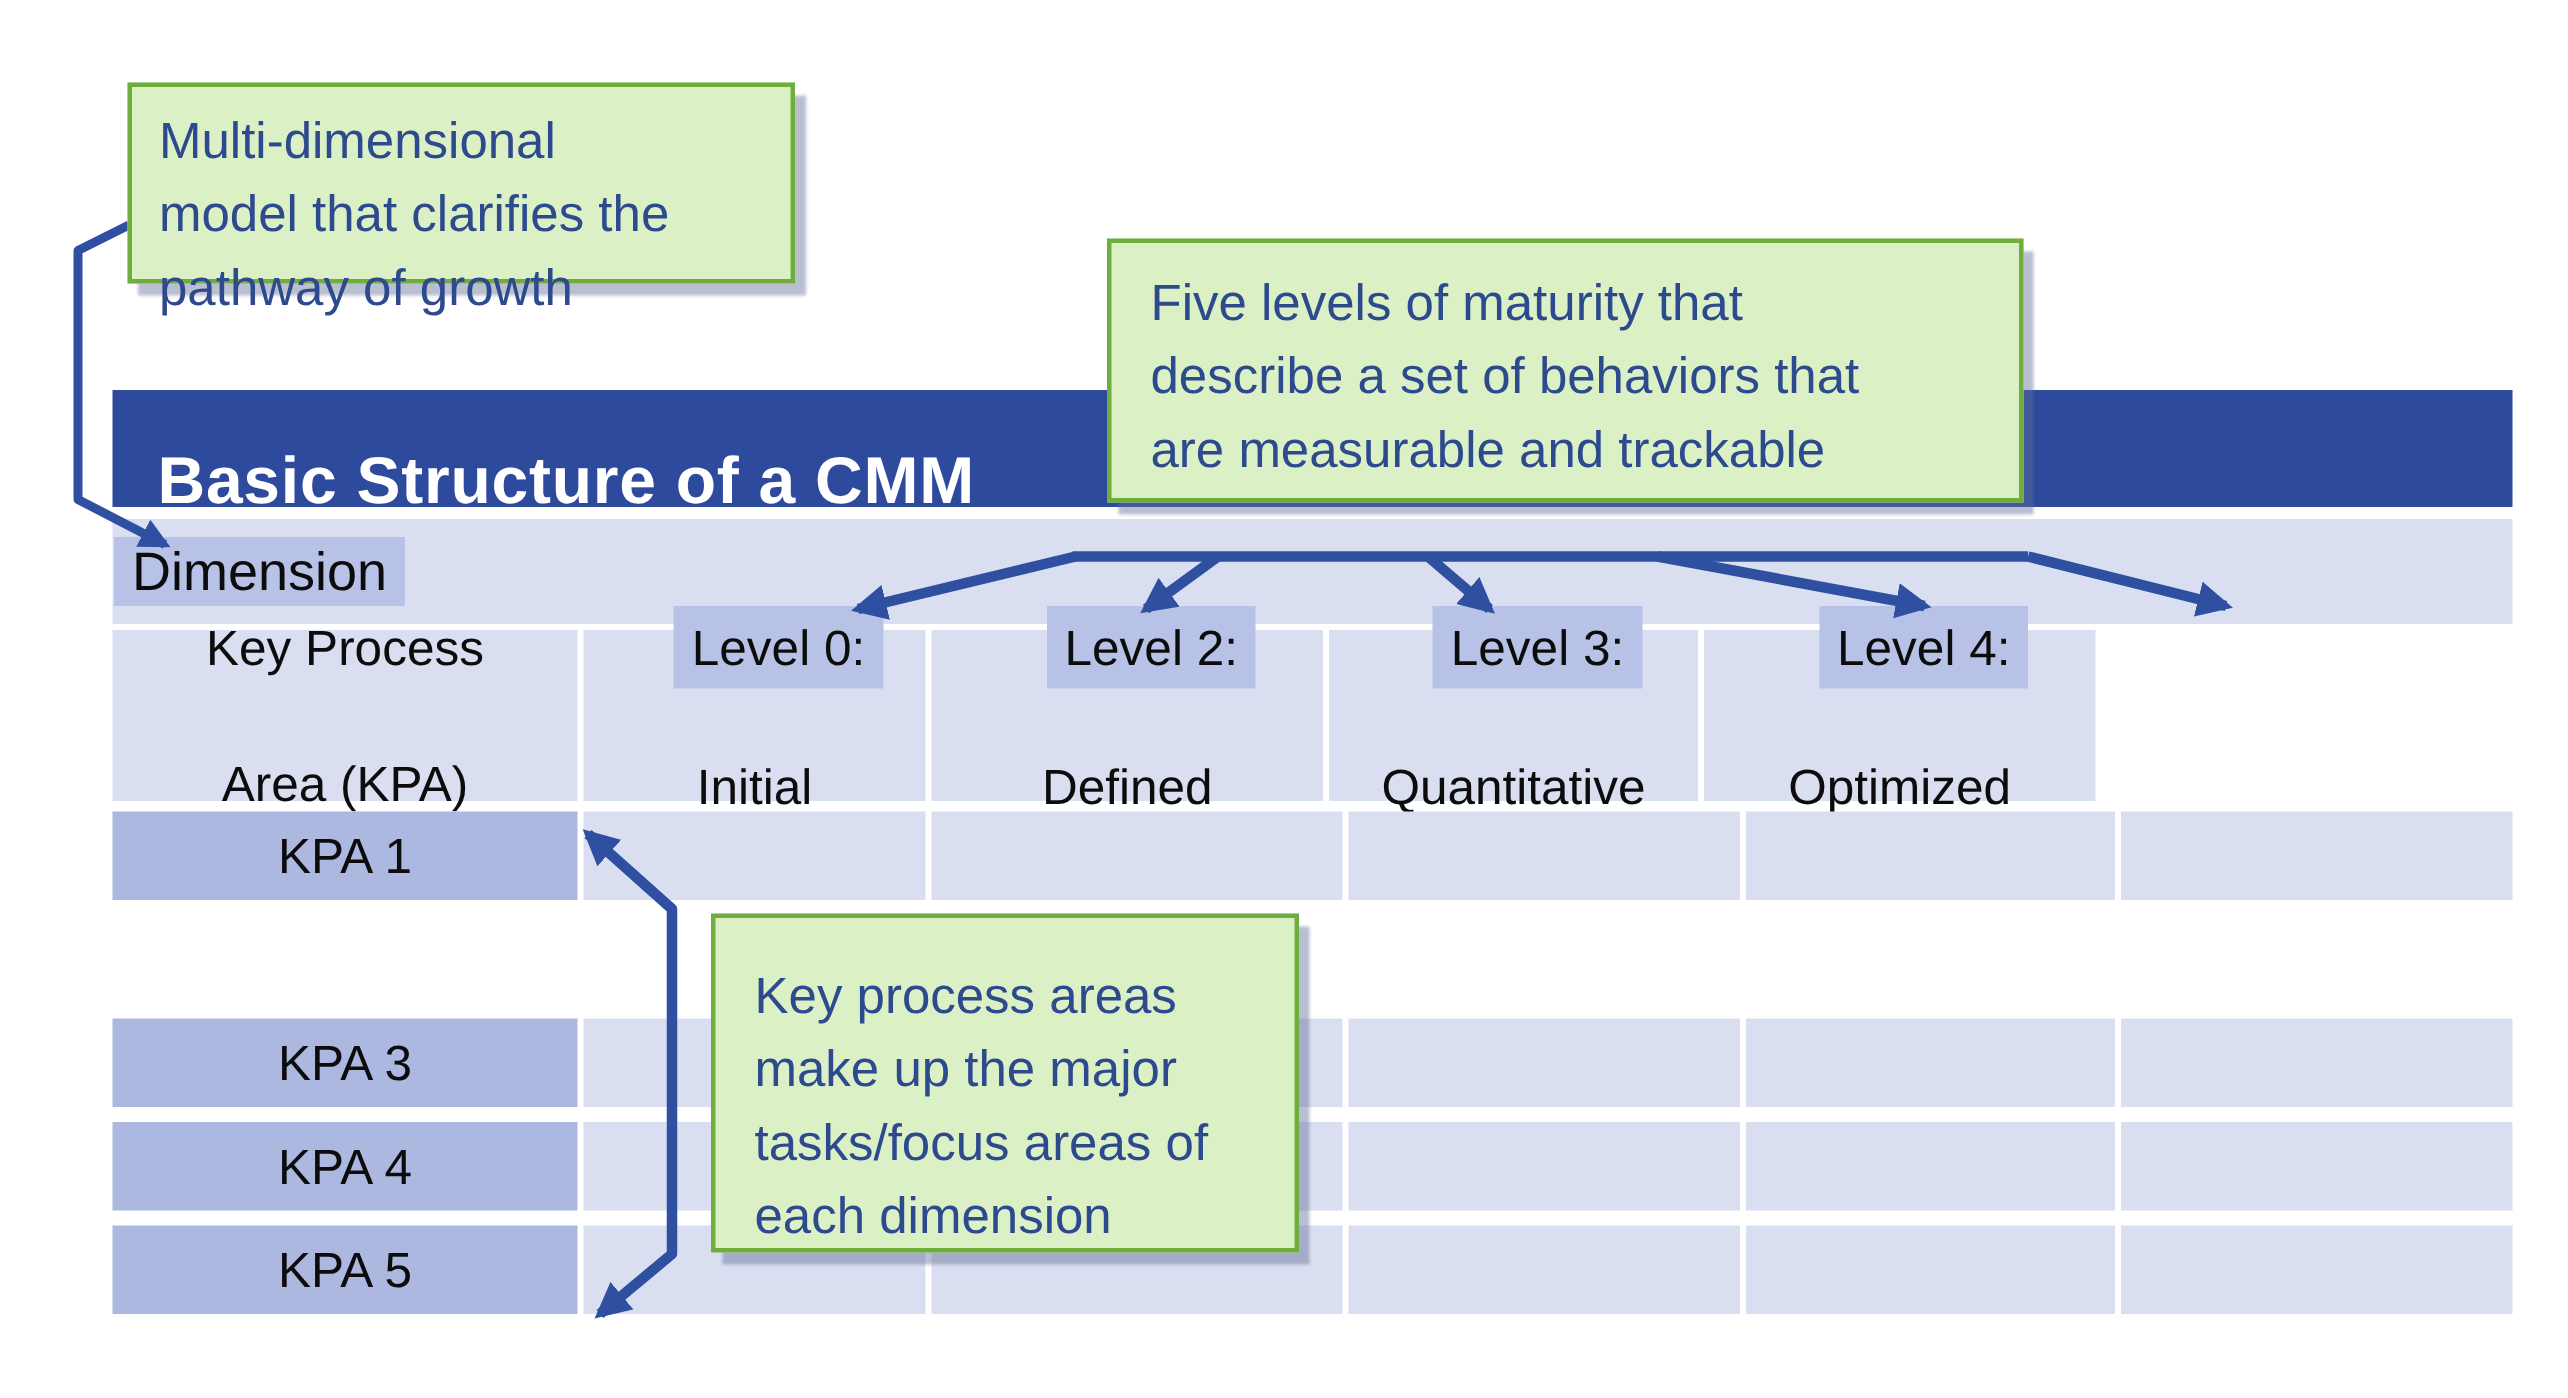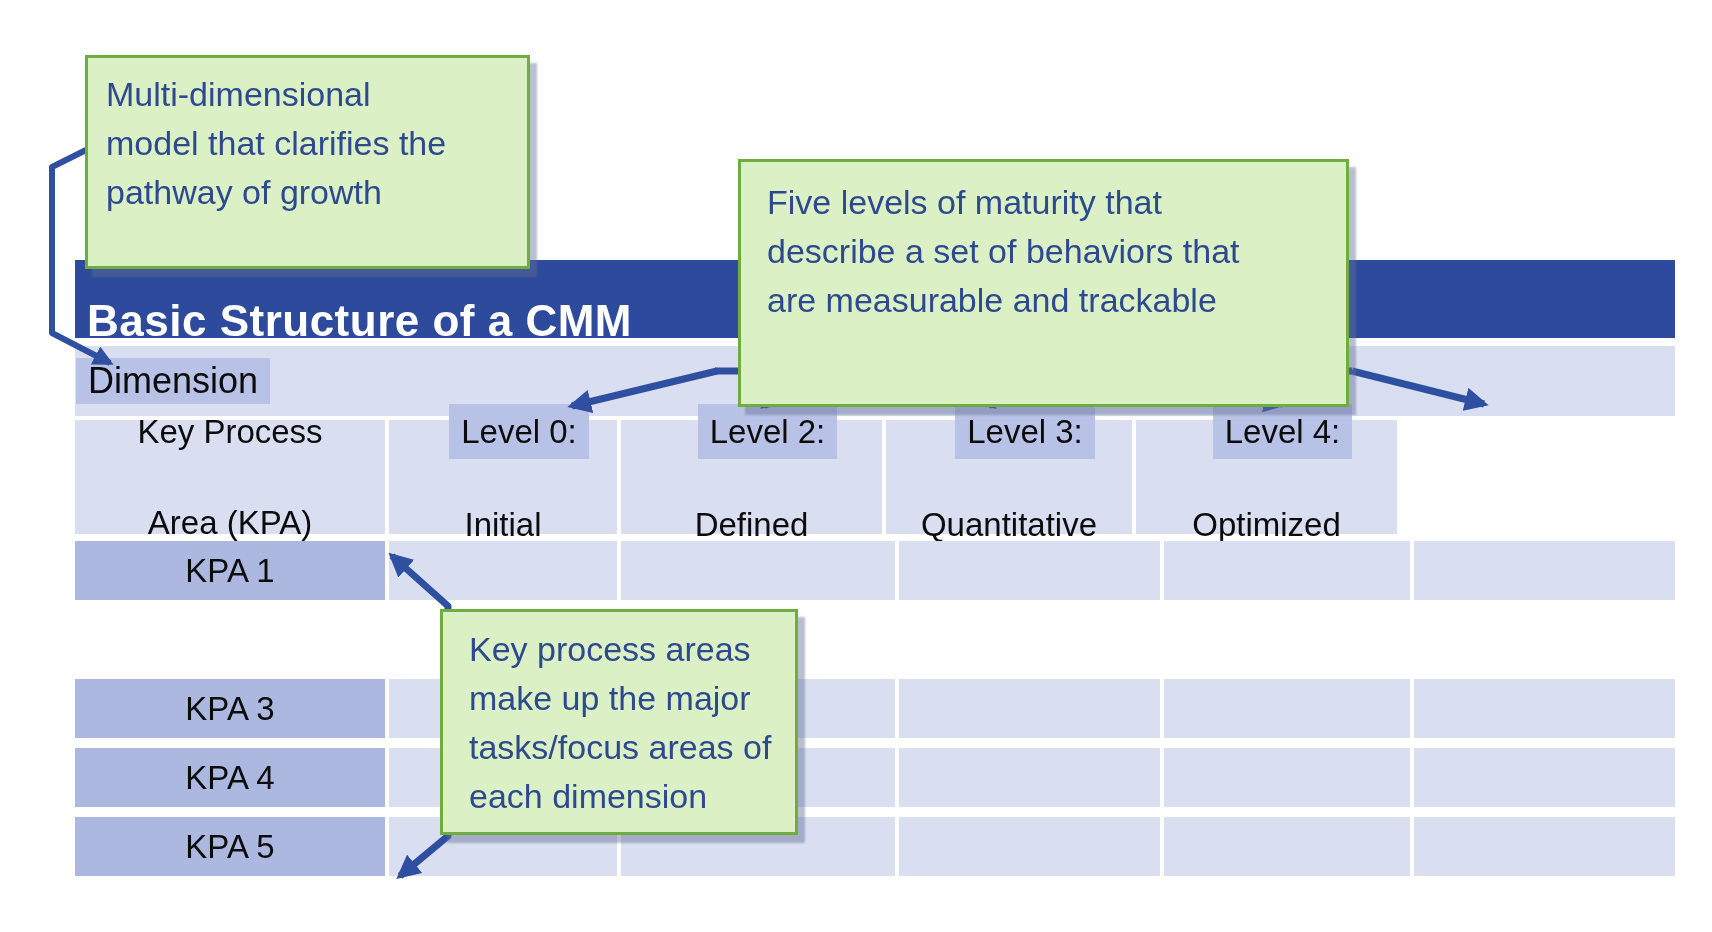--- a/index.html
+++ b/index.html
@@ -10,21 +10,21 @@
     -webkit-font-smoothing:antialiased;
   }
   
   .title-bar{
     position:absolute;left:75px;top:260px;width:1600px;height:78px;
     background:var(--title_bar,#2E4A9C);
     display:flex;align-items:center;
   }
   .title-bar .title{
     color:#ffffff;font-size:44px;font-weight:bold;letter-spacing:.5px;
-    padding-left:12px;white-space:nowrap;margin-top:44px;
+    padding-left:30px;white-space:nowrap;margin-top:44px;
   }
   
   .cmm-table{position:absolute;left:75px;top:346px;width:1600px;height:530px;}
   .trow{position:absolute;left:0;width:1600px;display:flex;gap:4px;}
   .row-dimension{top:0;height:70px;}
   .row-header{top:74px;height:114px;}
   .row-kpa1{top:195px;height:59px;}
   .row-kpa2{top:264px;height:59px;}
   .row-kpa3{top:333px;height:59px;}
   .row-kpa4{top:402px;height:59px;}
@@ -53,23 +53,23 @@
   
   .callout{
     position:absolute;box-sizing:border-box;
     background:var(--callout_fill,#DCF0C6);
     border:3px solid var(--callout_border,#6FAE3E);
     box-shadow:7px 8px 2px rgba(100,110,150,.45);
     color:var(--callout_text,#2D4A8F);
     font-size:34px;line-height:49px;
     z-index:30;
   }
-  .callout-1{left:85px;top:55px;width:445px;height:214px;padding:12px 10px 0 18px;}
-  .callout-2{left:738px;top:159px;width:611px;height:248px;padding:16px 10px 0 26px;}
-  .callout-3{left:440px;top:609px;width:358px;height:226px;padding:13px 6px 0 26px;}
+  .callout-1{left:85px;top:55px;width:445px;height:134px;padding:12px 10px 0 18px;}
+  .callout-2{left:738px;top:159px;width:611px;height:176px;padding:16px 10px 0 26px;}
+  .callout-3{left:474px;top:609px;width:392px;height:226px;padding:28px 6px 0 26px;}
   
   .arrows{position:absolute;left:0;top:0;width:1712px;height:932px;z-index:20;pointer-events:none;}
   .arrow-stroke{stroke:var(--arrow,#2F4FA0);fill:none;stroke-linejoin:round;stroke-linecap:butt;}
   .arrow-head{fill:var(--arrow,#2F4FA0);}
 </style>
 </head>
 <body>
 
 <div class="title-bar">
   <div class="title">Basic Structure of a CMM</div>

